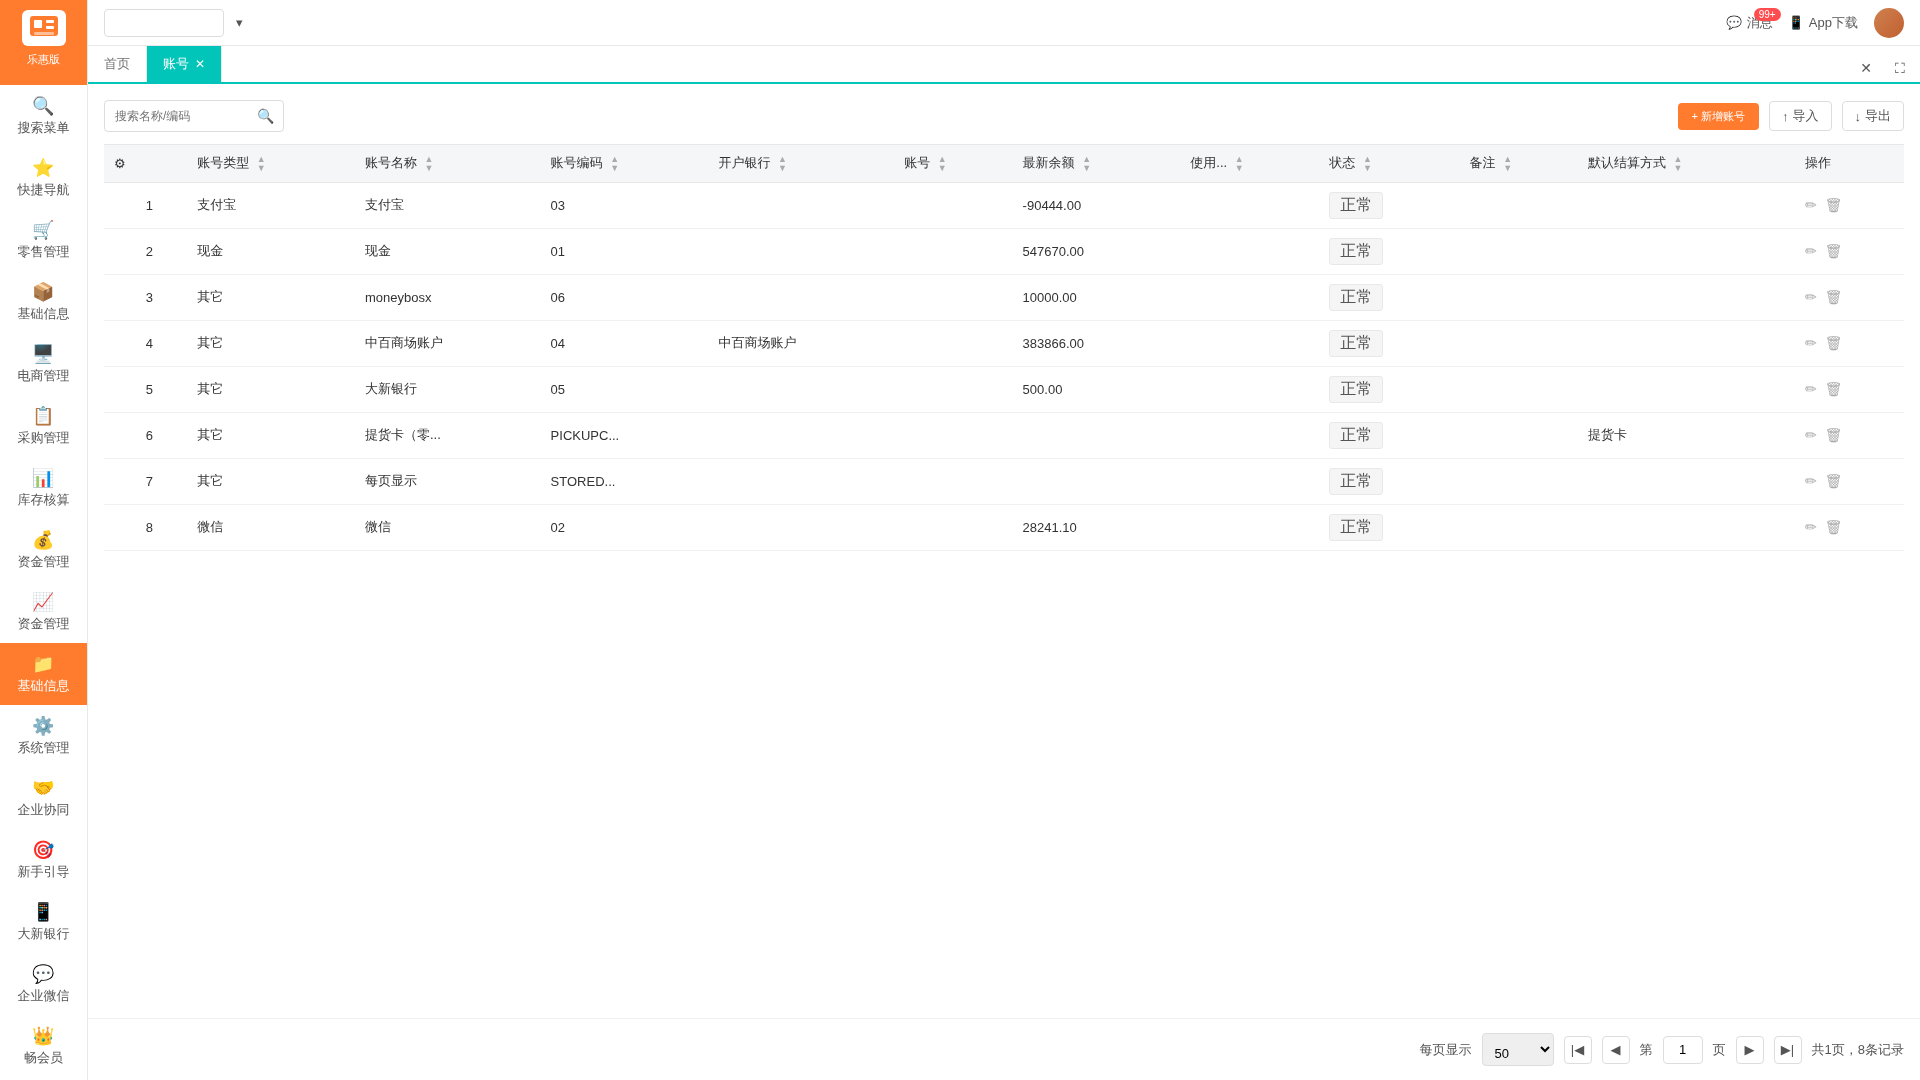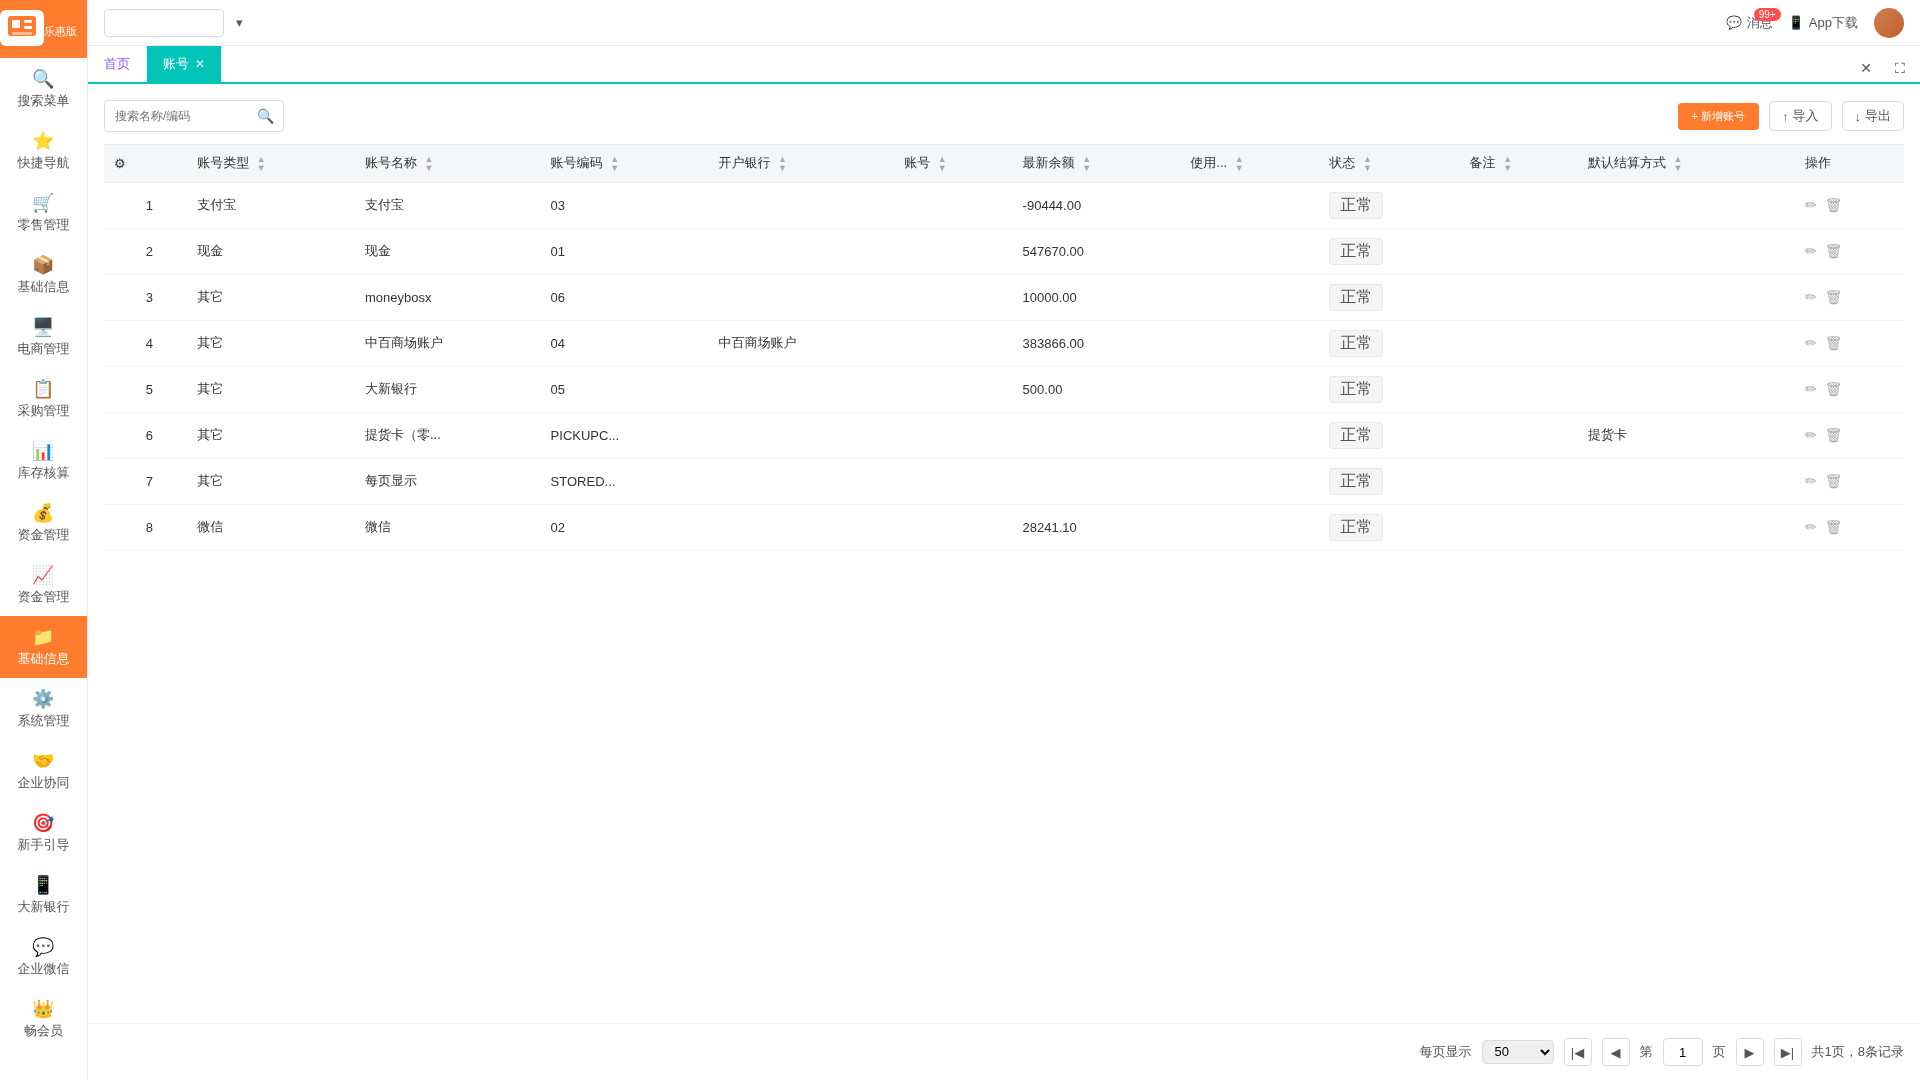--- a/index.html
+++ b/index.html
@@ -12,22 +12,23 @@
       display: flex;
       flex-direction: column;
       align-items: center;
       border-right: 1px solid #e8e8e8;
       flex-shrink: 0;
     }
     .sidebar-logo {
       width: 100%;
       background: #ff7c2f;
       display: flex;
-      align-items: center;
-      padding: 10px 0 8px;
+      flex-direction: column;
+      align-items: center;
+      padding: 10px 0 18px;
       color: white;
       font-size: 11px;
     }
     .sidebar-logo-icon {
       width: 44px;
       height: 36px;
       background: #fff;
       border-radius: 6px;
       display: flex;
       align-items: center;
@@ -139,21 +140,21 @@
       flex-shrink: 0;
       padding: 0 0;
     }
     .tab {
       height: 36px;
       display: flex;
       align-items: center;
       padding: 0 16px;
       cursor: pointer;
       font-size: 13px;
-      color: #8b5cf6;
+      color: #737373;
       border-right: 1px solid #e8e8e8;
       gap: 6px;
     }
     .tab.active {
       background: #00c5b8;
       color: #fff;
     }
     .tab-close {
       font-size: 12px;
       color: #fff;
@@ -270,21 +271,21 @@
       padding: 14px 16px;
       background: #fff;
       border-top: 1px solid #f0f0f0;
       gap: 10px;
       font-size: 13px;
       color: #555;
     }
     .page-size-select {
       border: 1px solid #ddd;
       border-radius: 4px;
-      padding: 2px 20px 3px 8px;
+      padding: 11px 20px 3px 8px;
       font-size: 13px;
       cursor: pointer;
     }
     .page-btn {
       width: 28px;
       height: 28px;
       border: 1px solid #ddd;
       background: #fff;
       border-radius: 4px;
       cursor: pointer;

